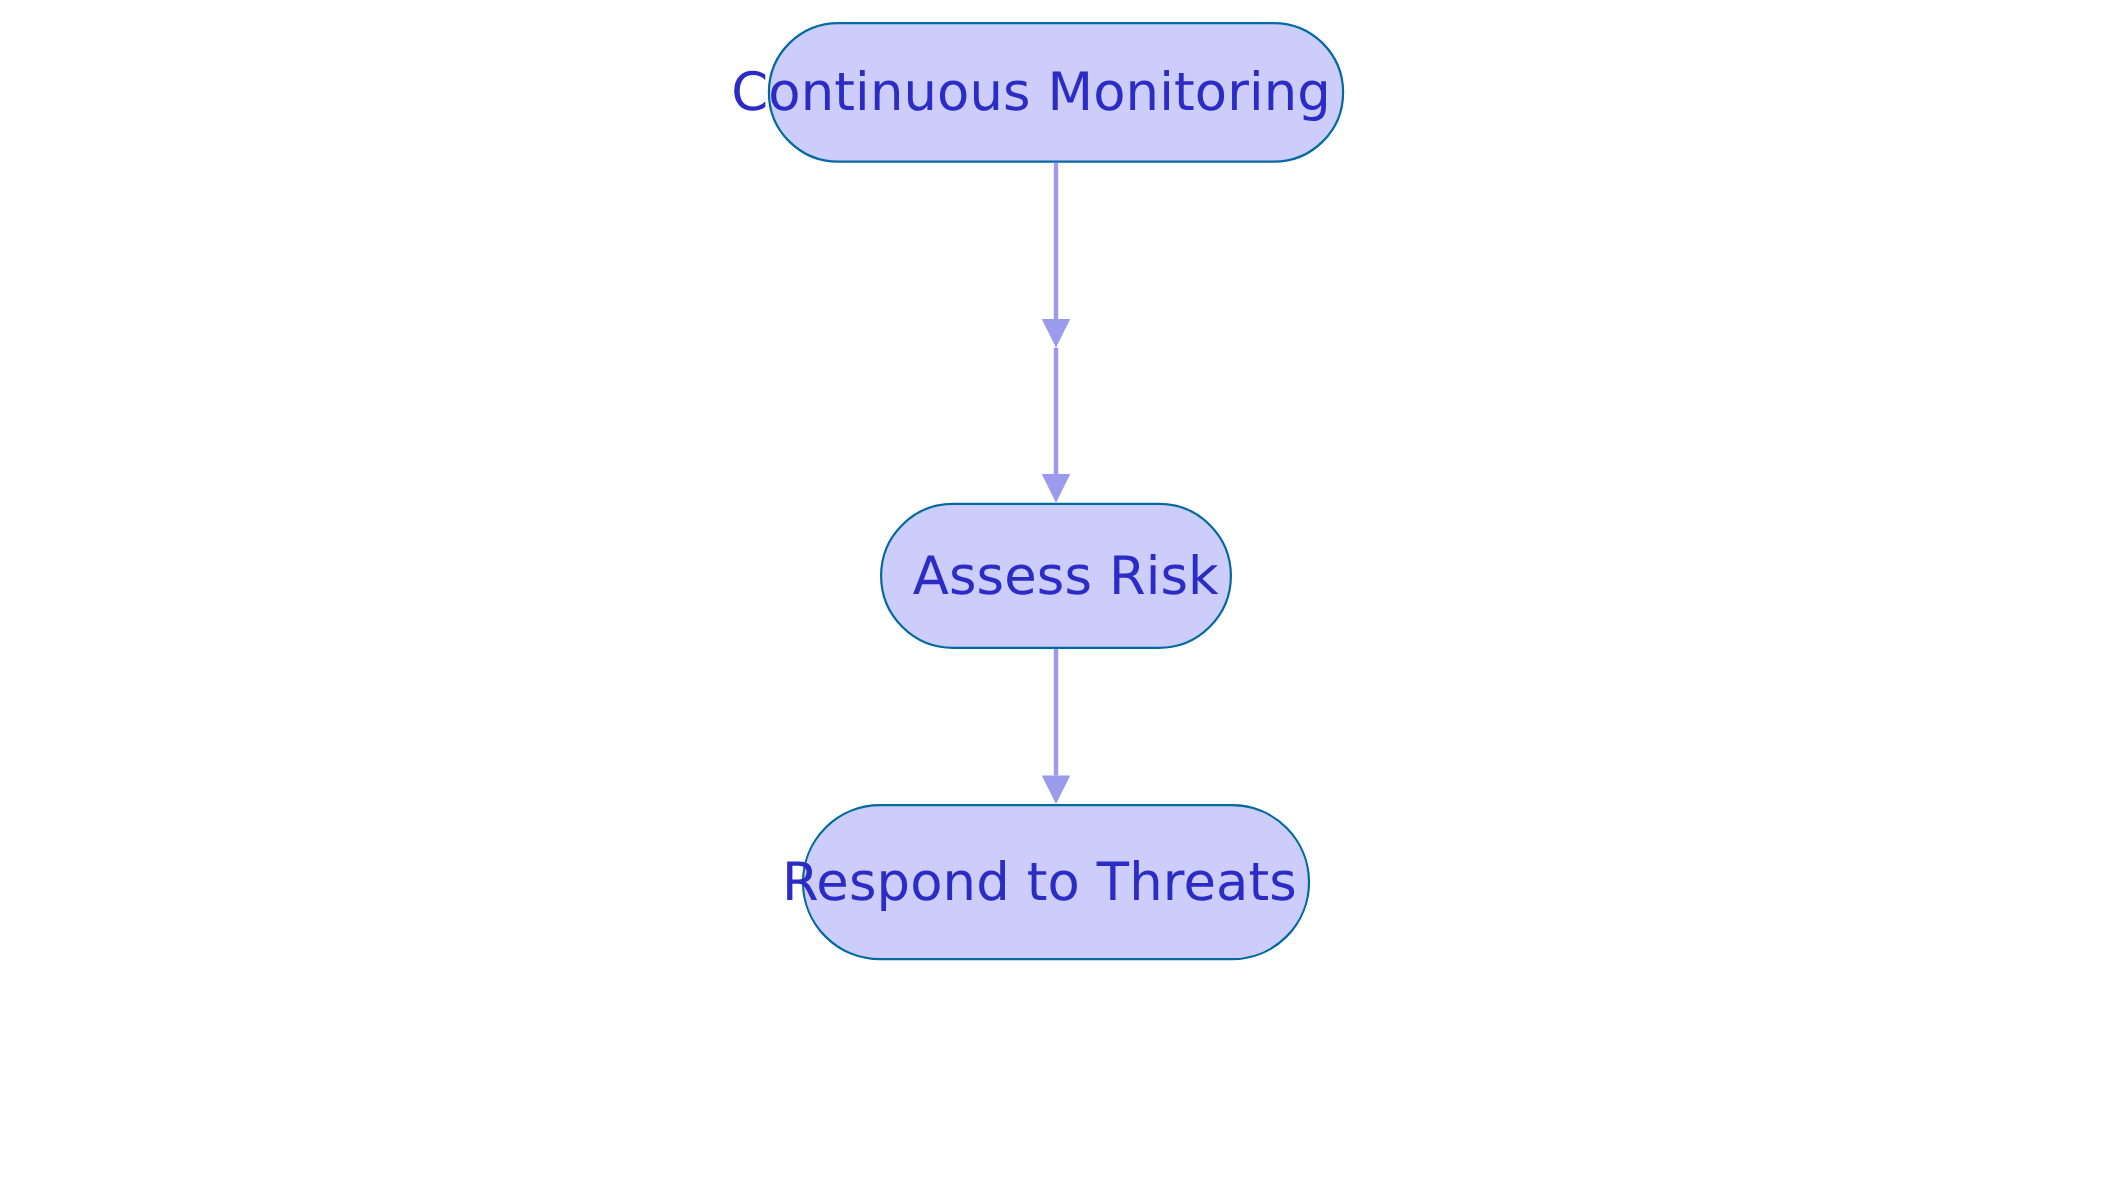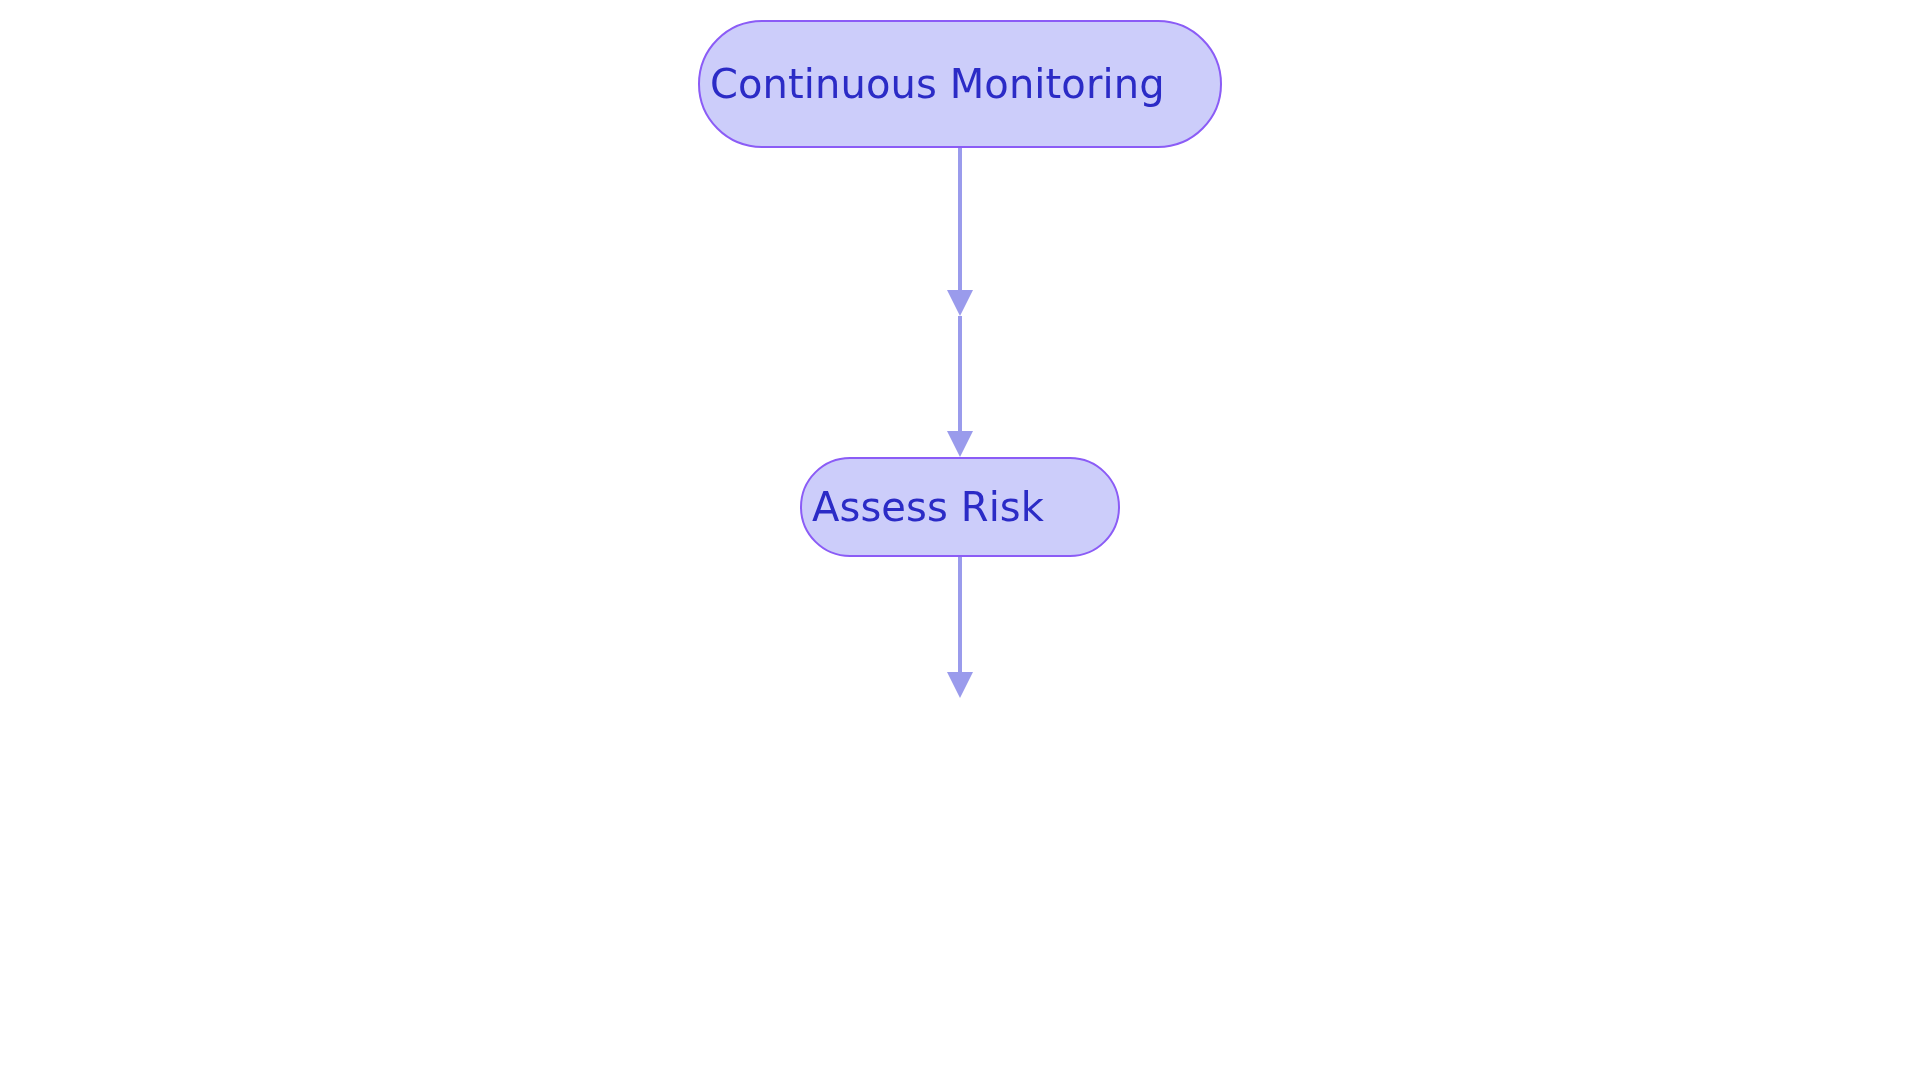--- a/index.html
+++ b/index.html
@@ -32,40 +32,40 @@
     display: flex;
     flex-direction: column;
     align-items: center;
   }
 
   
   .node {
     box-sizing: border-box;
     display: flex;
     align-items: center;
-    justify-content: flex-start;
+    justify-content: flex-end;
     background: #cccdfa;
-    border: 2px solid #8b5cf6;
+    border: 2px solid #0369a1;
     border-radius: 999px;
     color: #2b2bc6;
-    font-size: 40px;
+    font-size: 48px;
     font-weight: 400;
     letter-spacing: 0.1px;
     line-height: 1;
     white-space: nowrap;
   }
 
   .node-label {
     display: block;
     padding: 0 10px;
   }
 
   .node-1 { width: 524px; height: 128px; margin-top: 20px; }
   .node-2 { width: 502px; height: 128px; }
-  .node-3 { width: 320px; height: 100px; }
+  .node-3 { width: 320px; height: 133px; }
   .node-4 { width: 462px; height: 142px; }
 
   
   .arrow {
     position: relative;
     width: 26px;
     display: flex;
     flex-direction: column;
     align-items: center;
     justify-content: flex-start;
@@ -112,15 +112,18 @@
 
     <div class="node node-3">
       <span class="node-label">Assess Risk</span>
     </div>
 
     <div class="arrow arrow-3">
       <div class="arrow-line"></div>
       <div class="arrow-head"></div>
     </div>
 
+    <div class="node node-4">
+      <span class="node-label">Respond to Threats</span>
+    </div>
 
   </div>
 </div>
 
 </body></html>

